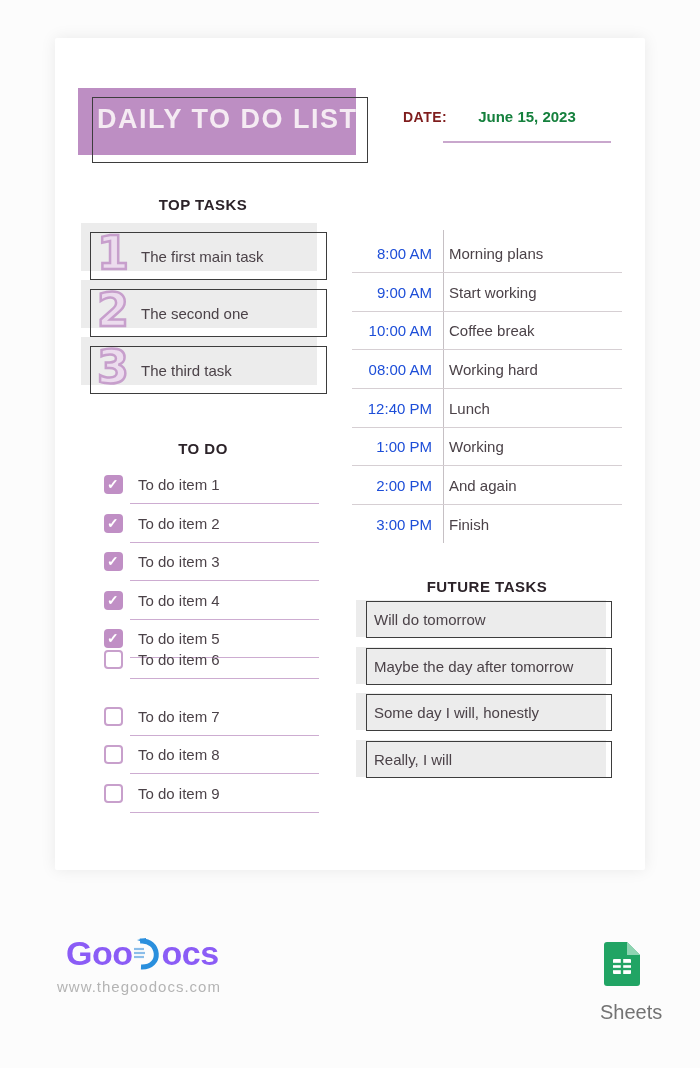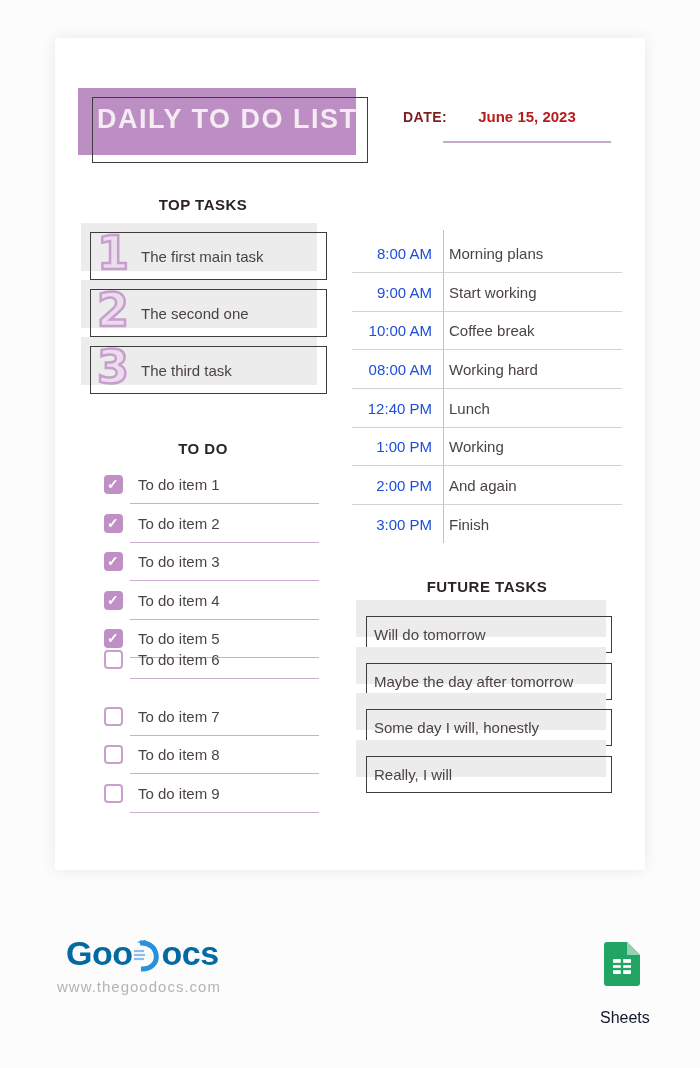--- a/index.html
+++ b/index.html
@@ -16,21 +16,21 @@
   .title-purple { position:absolute; left:23px; top:50px; width:278px; height:67px; background:#bd8ec3; }
   .title-outline { position:absolute; left:37px; top:59px; width:276px; height:66px;
                    border:1.5px solid #3d3d3d; background:transparent; }
   .title-text { position:absolute; left:42px; top:66px; font-size:27px; font-weight:bold;
                 color:#f5ebf3; letter-spacing:1.5px; white-space:nowrap; }
 
   
   .date-label { position:absolute; left:348px; top:71px; font-size:14px; font-weight:bold;
                 color:#7f1d1d; letter-spacing:0.5px; }
   .date-value { position:absolute; left:388px; top:70px; width:168px; text-align:center;
-                font-size:15px; font-weight:bold; color:#b91c1c; }
+                font-size:15px; font-weight:bold; color:#15803d; }
   .date-underline { position:absolute; left:388px; top:103px; width:168px; height:1.5px; background:#c9a7cd; }
 
   
   .sec-heading { position:absolute; font-size:15px; font-weight:bold; color:#2c2329;
                  letter-spacing:0.5px; text-align:center; width:250px; }
   .h-toptasks { left:23px;  top:158px;text-align:center; }
   .h-schedule { left:307px; top:158px; }
   .h-todo     { left:23px;  top:402px; }
   .h-future   { left:307px; top:540px; }
 
@@ -58,31 +58,31 @@
   .cbx.checked { border:none; background:#c08fc5; }
   .tick { display:none; position:absolute; left:3px; top:1px; color:#ffffff;
           font-size:14px; font-weight:bold; line-height:17px; }
   .cbx.checked .tick { display:block; }
   .todo-label { position:absolute; left:34px; top:2px; font-size:15px; color:#4b4248; }
   .todo-line  { position:absolute; left:26px; top:29px; width:189px; height:1px; background:#cdacd1; }
 
   
   .ft { position:absolute; left:301px; width:258px; height:50px; }
   .ft-gray { position:absolute; left:0; top:0; width:250px; height:37px; background:#ececec; }
-  .ft-box  { position:absolute; left:10px; top:16px; width:246px; height:37px;
+  .ft-box  { position:absolute; left:10px; top:1px; width:246px; height:37px;
              border:1.5px solid #3d3d3d; display:flex; align-items:center;
              padding-left:7px; font-size:15px; color:#4b4248; }
 
   
-  .logo { position:absolute; left:66px; top:934px; display:flex; align-items:flex-end;
-          font-size:34px; font-weight:bold; color:#0369a1; letter-spacing:-0.5px; }
+  .logo { position:absolute; left:66px; top:934px; display:flex; align-items:center;
+          font-size:34px; font-weight:bold; color:#8b5cf6; letter-spacing:-0.5px; }
   .logo-d { margin:0 1px; }
   .website { position:absolute; left:57px; top:978px; font-size:15px; color:#b4b4b4; letter-spacing:1px; }
   .sheets { position:absolute; left:600px; top:942px; width:44px; text-align:center; }
-  .sheets-label { margin-top:19px; font-size:16px; color:#0f172a; }
+  .sheets-label { margin-top:11px; font-size:20px; color:#737373; }
 </style>
 </head>
 <body>
 
 <div class="stage">
   <div class="card">
 
     <div class="title-purple"></div>
     <div class="title-outline"></div>
     <div class="title-text">DAILY TO DO LIST</div>

